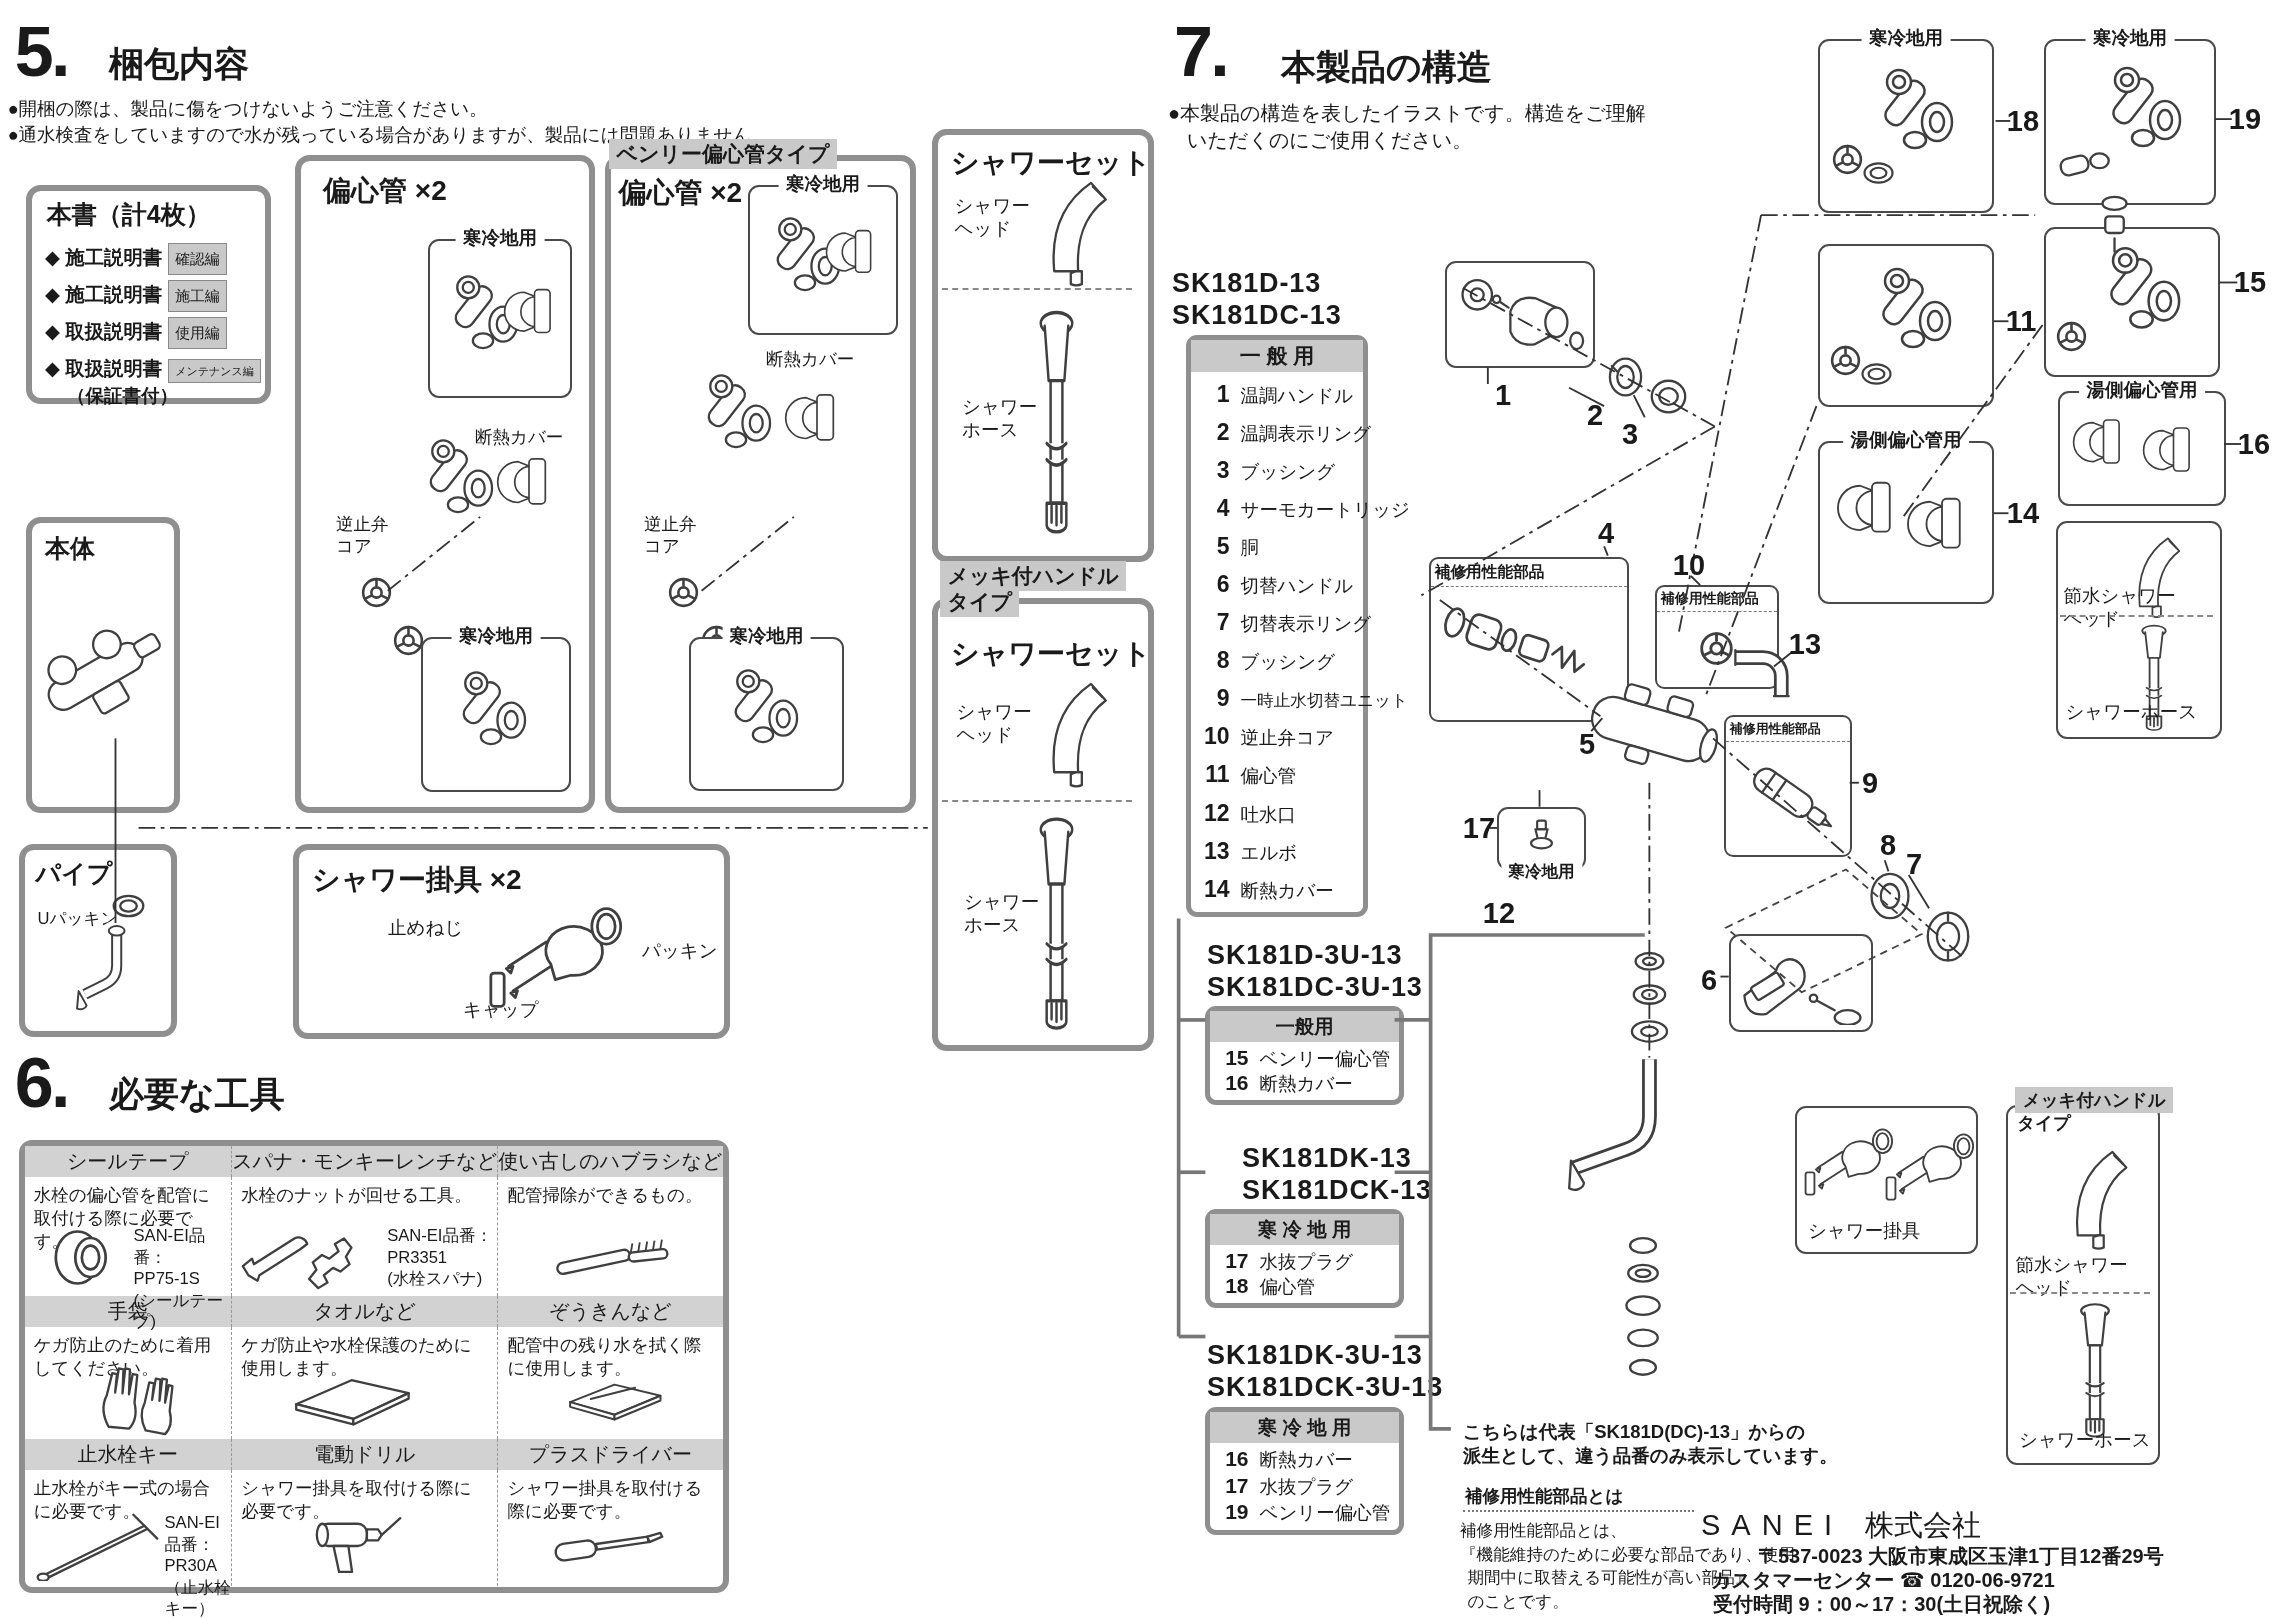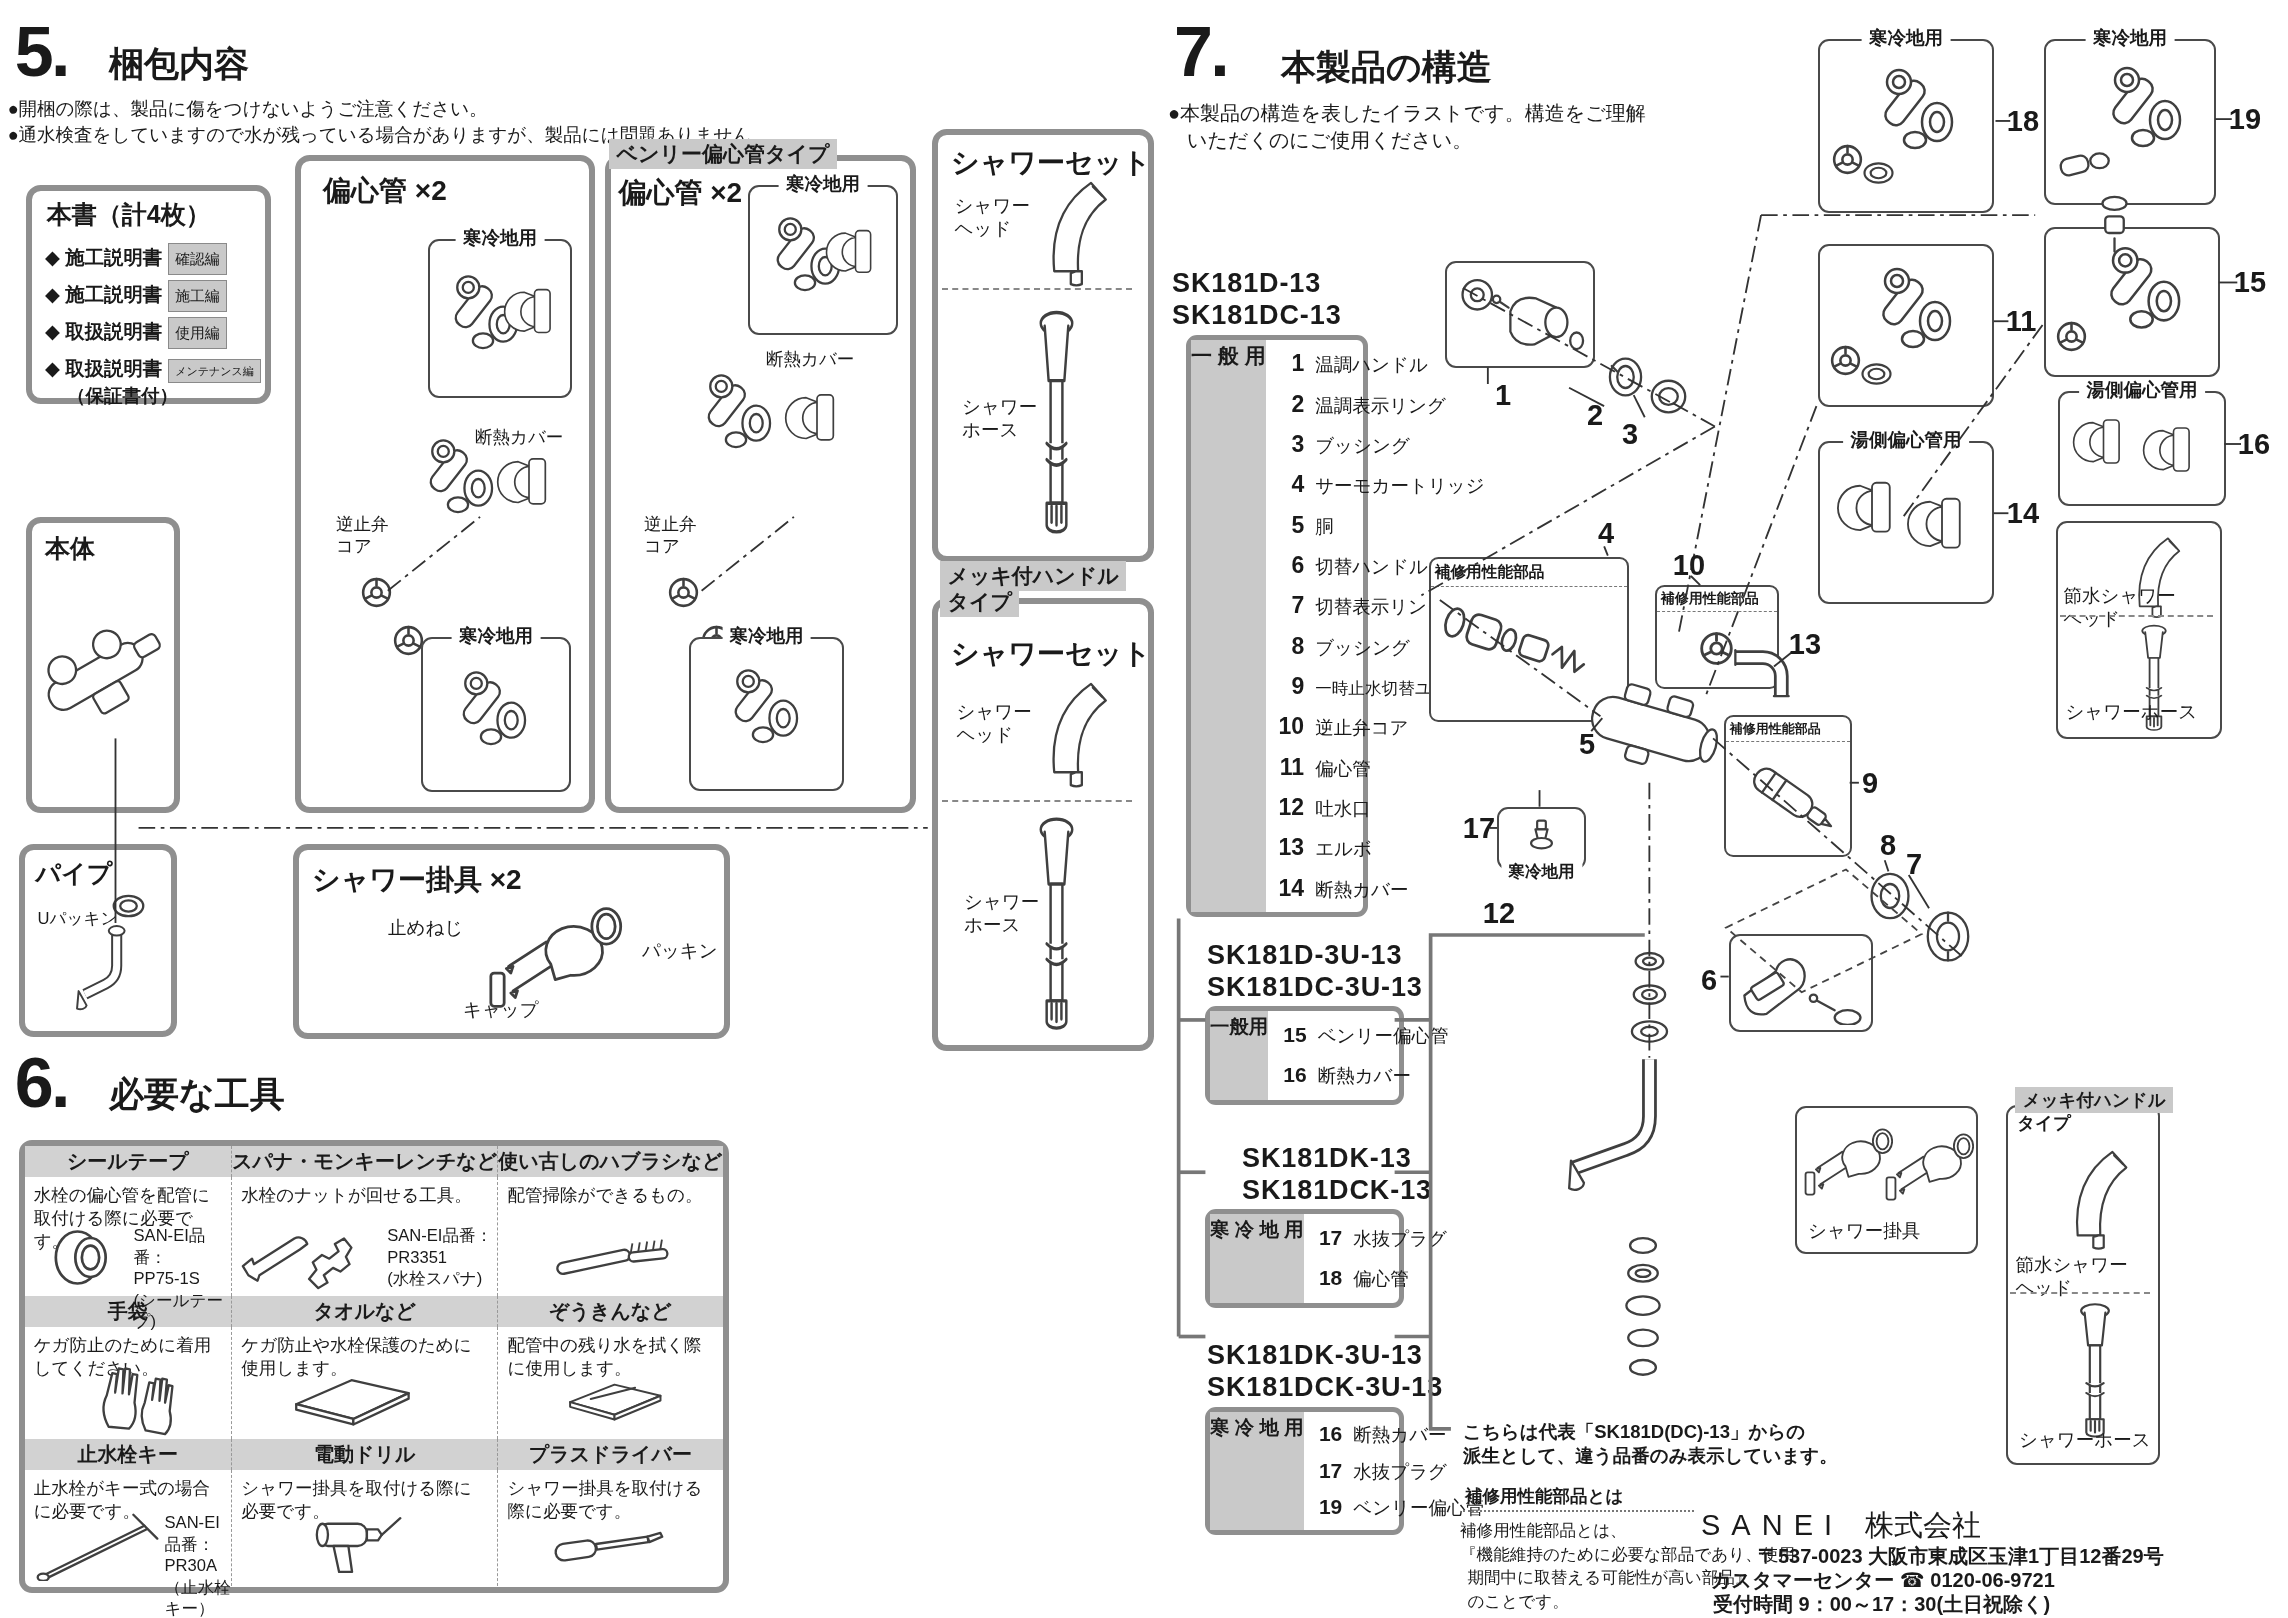--- a/index.html
+++ b/index.html
@@ -18,29 +18,29 @@
          border:0.9px solid #8a8a8a;white-space:nowrap}
   .gbadge{position:absolute;background:#c9c9c9;font-weight:800;font-size:21px;padding:0.9px 7.4px;white-space:nowrap}
   .ttl{position:absolute;font-weight:800;white-space:nowrap}
   .lbl{position:absolute;font-size:17.5px;line-height:1.25;white-space:nowrap}
   .co{position:absolute;font-size:29px;font-weight:900;transform:translate(-50%,-50%);line-height:1}
   .ill{position:absolute}
   .rbx{position:absolute;border:2.8px solid #4a4a4a;border-radius:9.2px;background:#fff}
   .rl{display:block;font-weight:800;font-size:15.7px;border-bottom:1.8px dashed #777;
       padding:2.8px 3.7px;white-space:nowrap}
   .mtxt{position:absolute;font-size:27px;font-weight:800;letter-spacing:0.9px;line-height:1.18;white-space:nowrap}
-  .mlist{position:absolute;border:5.5px solid #8f8f8f;border-radius:11px;background:#fff;display:flex;flex-direction:row}
+  .mlist{position:absolute;border:5.5px solid #8f8f8f;border-radius:11px;background:#fff;display:flex;flex-direction:column}
   .mhead{background:#c9c9c9;text-align:center;font-weight:800;font-size:21px;flex:0 0 auto;padding:1.8px 0}
   .mbody{flex:1;display:flex;flex-direction:column;justify-content:space-around;padding:3.7px 5.5px}
   .mrow{display:flex;align-items:baseline}
   .mnum{min-width:33px;text-align:right;font-weight:900;font-size:23px;margin-right:11px}
   .mlbl{font-size:18.5px;white-space:nowrap}
   .t6{position:absolute;left:18.5px;top:1140px;width:698px;height:441px;border:6.5px solid #8f8f8f;border-radius:13px;
       display:grid;grid-template-columns:1fr 1fr 1fr;grid-template-rows:31px 119px 31px 112px 31px 116px;background:#fff}
-  .th{background:#d2d2d2;display:flex;align-items:center;justify-content:center;font-weight:700;font-size:20px;white-space:nowrap}
+  .th{background:#d2d2d2;display:flex;align-items:center;justify-content:center;font-weight:400;font-size:20px;white-space:nowrap}
   .td{position:relative;font-size:17.5px;padding:7.4px 9.2px 0;line-height:1.3}
   .csep{border-right:1.8px dashed #999}
   .pno{position:absolute;font-size:16.6px;line-height:1.3}
   .dash{stroke:#333;stroke-width:2;fill:none;stroke-dasharray:18 6 4 6}
   .sol{stroke:#333;stroke-width:2;fill:none}
   .brk{stroke:#777;stroke-width:4;fill:none}
   svg .sk{stroke:#3f3f3f;stroke-width:2.5;fill:#fff;stroke-linejoin:round;stroke-linecap:round}
   .note{position:absolute;font-size:18.5px;font-weight:800;white-space:nowrap}
 </style>
 </head>

